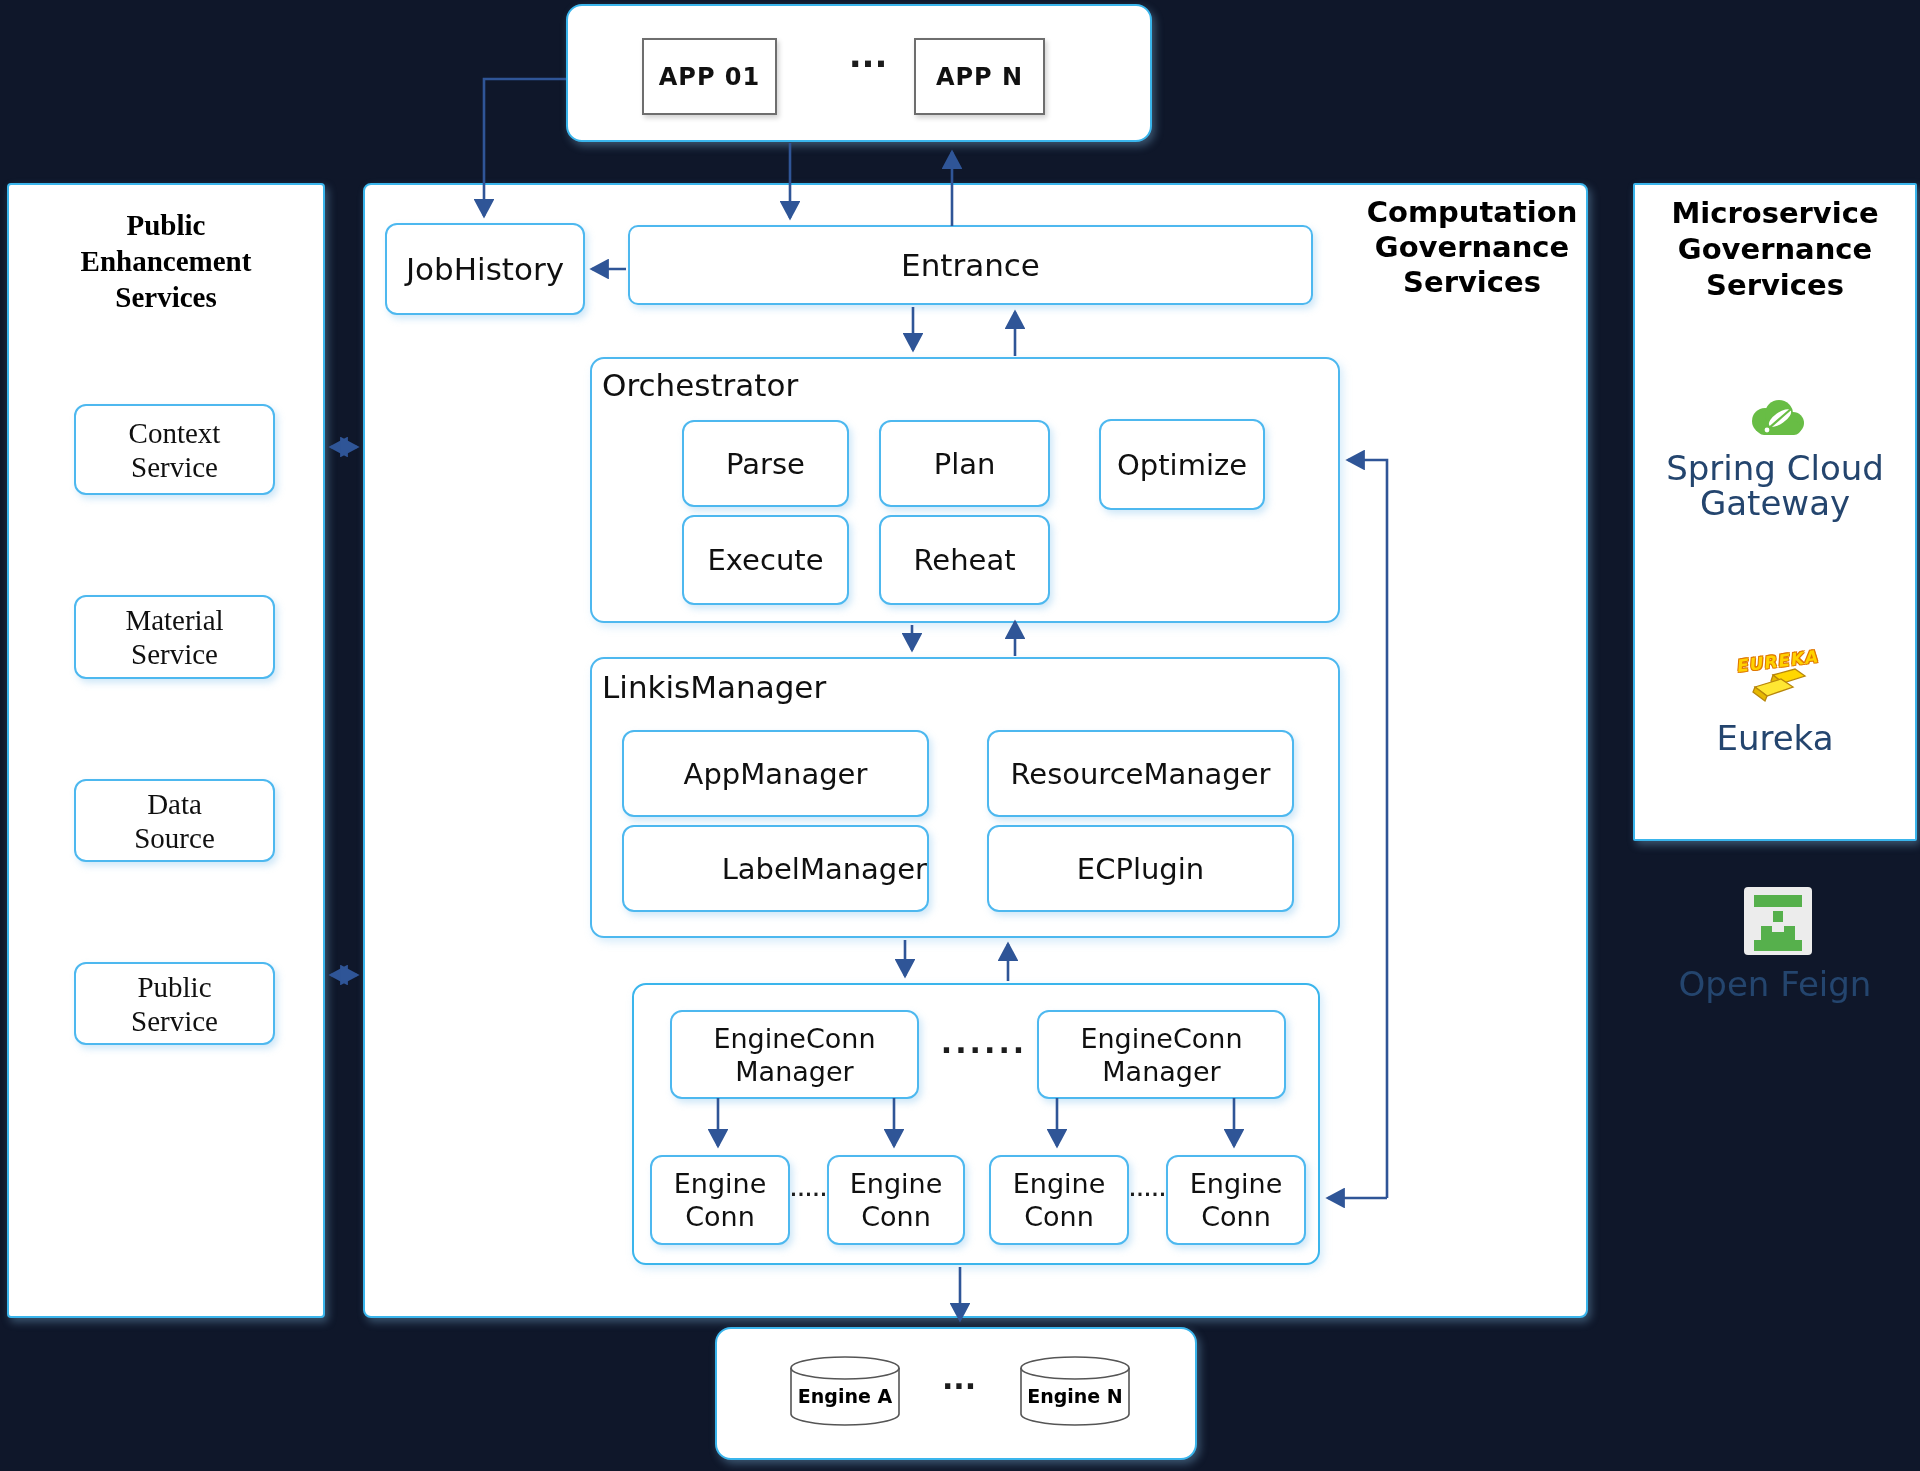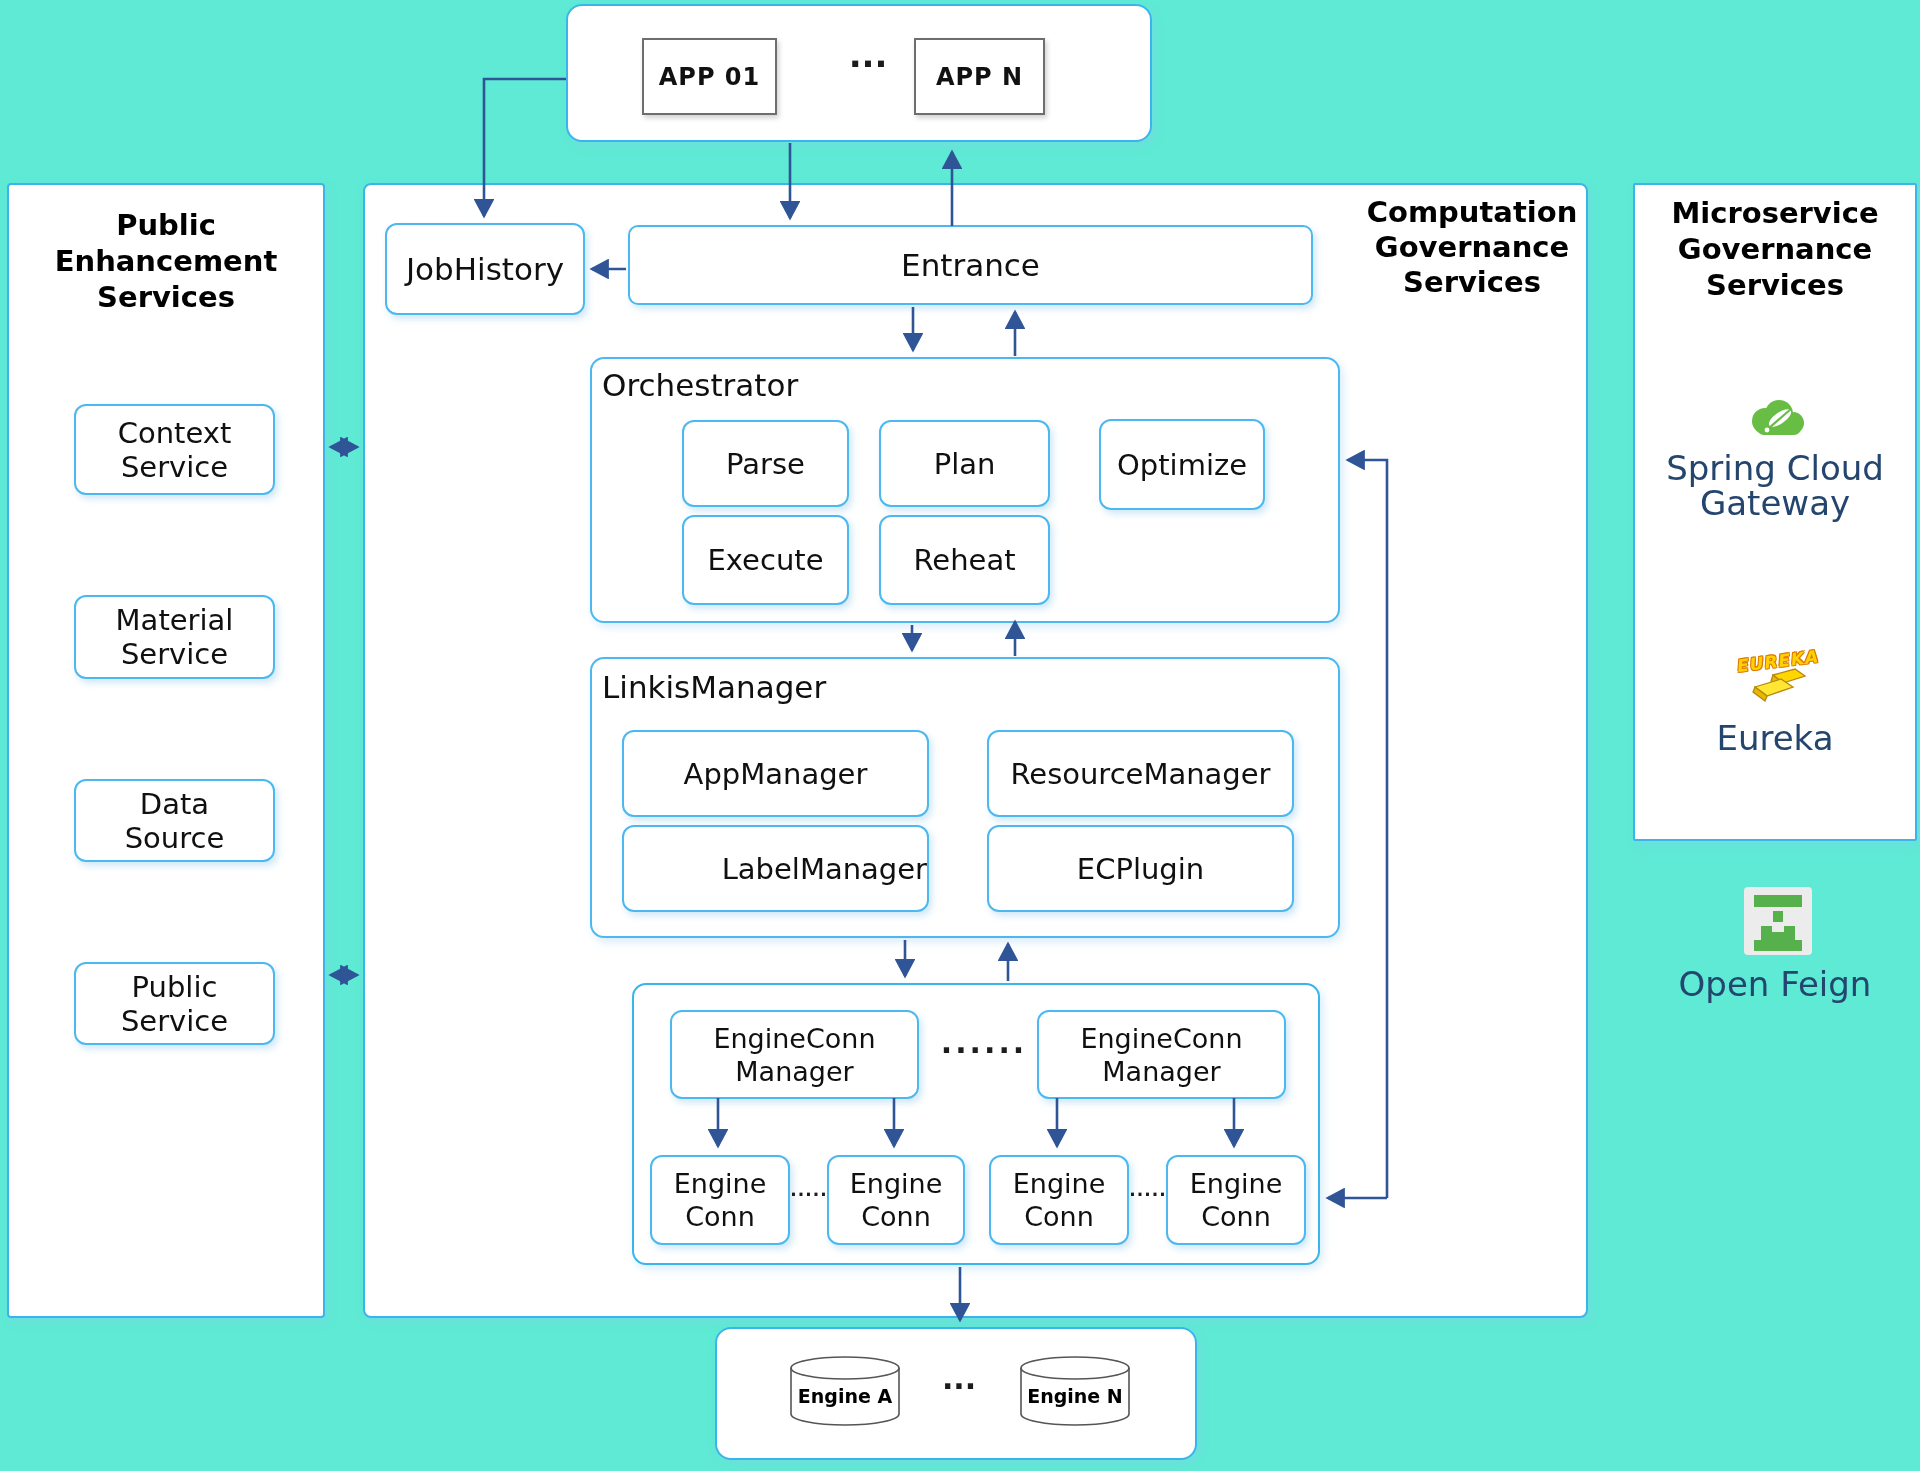--- a/index.html
+++ b/index.html
@@ -1,16 +1,16 @@
 <!DOCTYPE html>
 <html><head>
 <meta charset="utf-8">
 <style>
   html,body{margin:0;padding:0;background:#fff;}
-  #canvas{position:relative;width:1920px;height:1471px;background:#5eead4;overflow:hidden;
+  #canvas{position:relative;width:1920px;height:1471px;background:#0f172a;overflow:hidden;
           font-family:"DejaVu Sans","Liberation Sans",sans-serif;color:#111;}
   .abs{position:absolute;box-sizing:border-box;}
   .panel{border:2px solid #3ab5ec;background:#fff;border-radius:4px;box-shadow:3px 4px 8px rgba(140,200,240,.35);}
   .container{border:2px solid #3ab5ec;background:#fff;border-radius:14px;box-shadow:3px 4px 8px rgba(140,200,240,.35);}
   .node{border:2px solid #4db8ef;background:#fff;border-radius:12px;display:flex;align-items:center;justify-content:center;
         text-align:center;box-shadow:3px 4px 7px rgba(120,190,235,.35);}
   .pre{white-space:pre-line;}
   .node-label{font-size:29px;font-weight:500;line-height:34px;color:#101010;}
   .big-label{font-size:31px;font-weight:500;color:#101010;}
   .panel-title{font-size:29px;font-weight:700;line-height:36px;text-align:center;color:#000;}
@@ -38,21 +38,21 @@
       <span>APP 01</span>
     </div>
     <div class="abs dots" style="left:255px;top:38px;width:90px;text-align:center;font-size:34px;">
       <span>···</span>
     </div>
     <div class="abs appbox" style="left:346px;top:32px;width:131px;height:77px;">
       <span>APP N</span>
     </div>
   </div>
 
-  <div class="abs panel" style="left:7px;top:183px;width:318px;height:1135px;">
+  <div class="abs panel" style="left:7px;top:183px;width:318px;height:1135px;font-family:Liberation Serif, serif;">
     <div class="abs panel-title pre" style="left:0;top:22px;width:100%;">Public
 Enhancement
 Services</div>
     <div class="abs node" style="left:65px;top:219px;width:201px;height:91px;">
       <span class="node-label pre">Context
 Service</span>
     </div>
     <div class="abs node" style="left:65px;top:410px;width:201px;height:84px;">
       <span class="node-label pre">Material
 Service</span>

